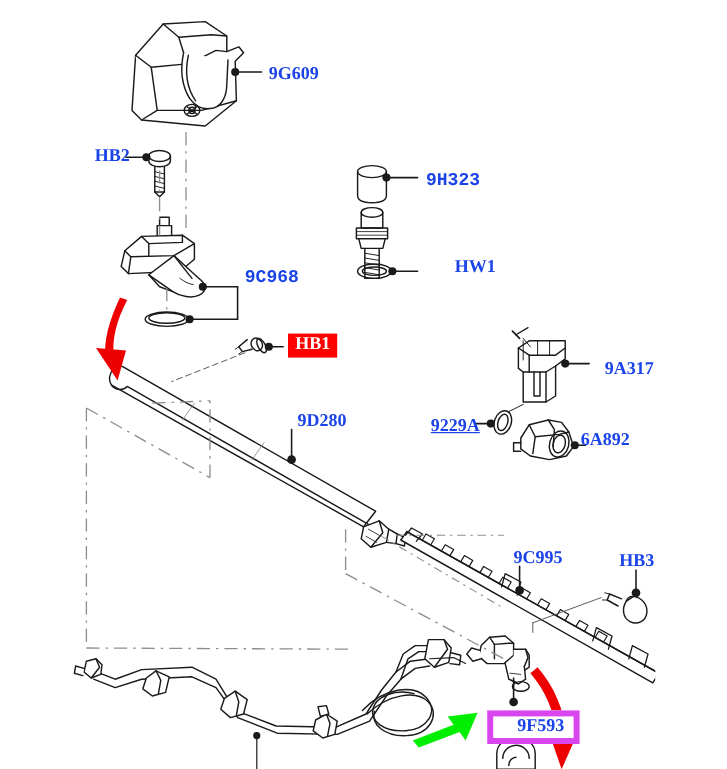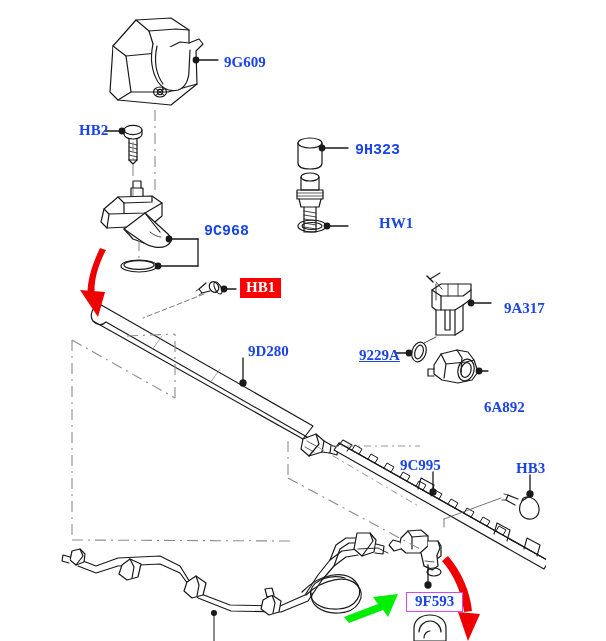--- a/index.html
+++ b/index.html
@@ -33,22 +33,22 @@
     letter-spacing: 0px;
   }
   .part-label.boxed-solid {
     background: #fe0000;
     color: #ffffff;
     padding: 2px 6px 3px 6px;
   }
   .part-label.boxed-outline {
     background: #ffffff;
     color: #1b44e8;
-    border: 1px solid #d946ef;
-    padding: 1px 8px 2px 8px;
+    border: 5px solid #d946ef;
+    padding: 1px 8px 2px 20px;
   }
 </style>
 </head>
 <body>
 
 <div id="diagram-root">
 
   <svg id="diagram-svg" viewBox="0 0 606 641">
     <defs>
       <marker id="dot" markerWidth="7" markerHeight="7" refX="3.5" refY="3.5" orient="auto">
@@ -334,21 +334,21 @@
   <div class="part-label" style="left:204px; top:224px;font-family:Liberation Mono, monospace;">9C968</div>
 
   <div class="part-label boxed-solid" style="left:240px; top:278px;">HB1</div>
 
   <div class="part-label" style="left:504px; top:301px;">9A317</div>
 
   <div class="part-label" style="left:216px; top:344px;margin-left:32px;">9D280</div>
 
   <div class="part-label" style="left:359px; top:348px;text-decoration:underline;">9229A</div>
 
-  <div class="part-label" style="left:484px; top:360px;margin-top:40px;">6A892</div>
-
-  <div class="part-label" style="left:400px; top:458px;">9C995</div>
+  <div class="part-label" style="left:484px; top:360px;">6A892</div>
+
+  <div class="part-label" style="left:428px; top:458px;">9C995</div>
 
   <div class="part-label" style="left:516px; top:461px;text-align:right;">HB3</div>
 
   <div class="part-label boxed-outline" style="left:406px; top:592px;">9F593</div>
 
 </div>
 
 </body></html>

